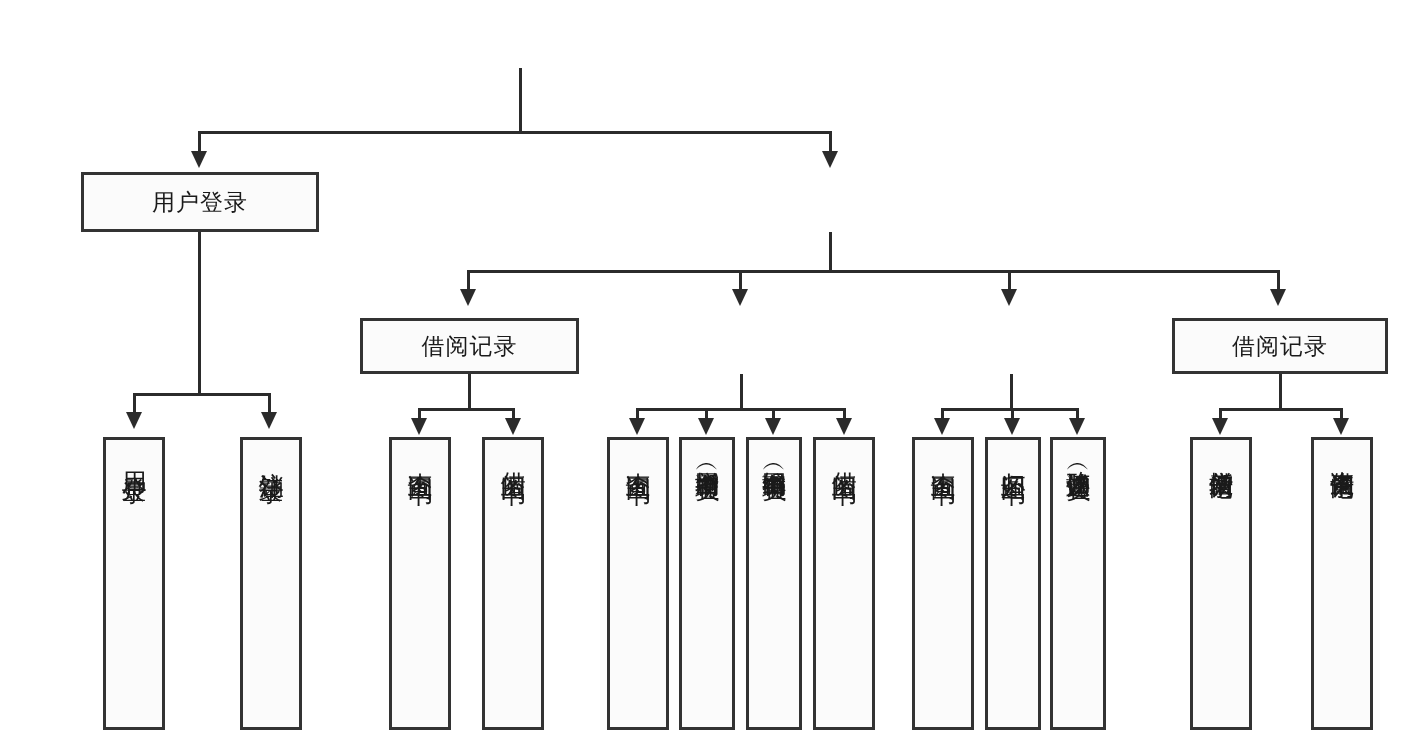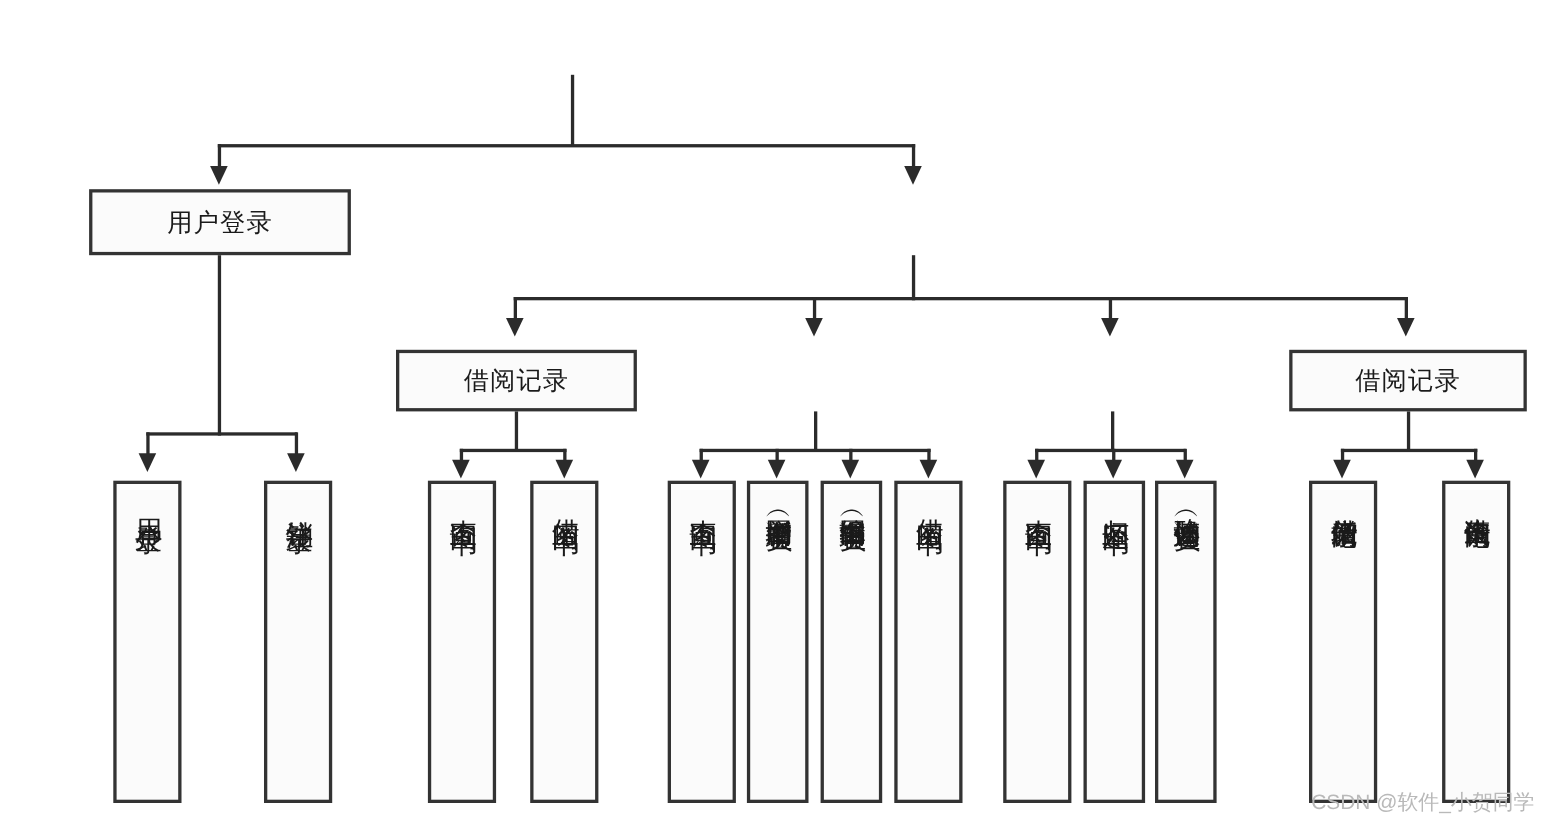--- a/index.html
+++ b/index.html
@@ -192,15 +192,14 @@
   <div class="node leaf tall" style="left:1050px; top:437px; width:56px; height:293px;">
     <span class="label">确认归还（管理员）</span>
   </div>
   <div class="node leaf tall" style="left:1190px; top:437px; width:62px; height:293px;">
     <span class="label">新增借阅记录</span>
   </div>
   <div class="node leaf tall" style="left:1311px; top:437px; width:62px; height:293px;">
     <span class="label">查询借阅记录</span>
   </div>
 
-  <div class="watermark" style="left:1192px; top:716px;">CSDN @软件_小贺同学</div>
 
 </div>
 
 </body></html>

